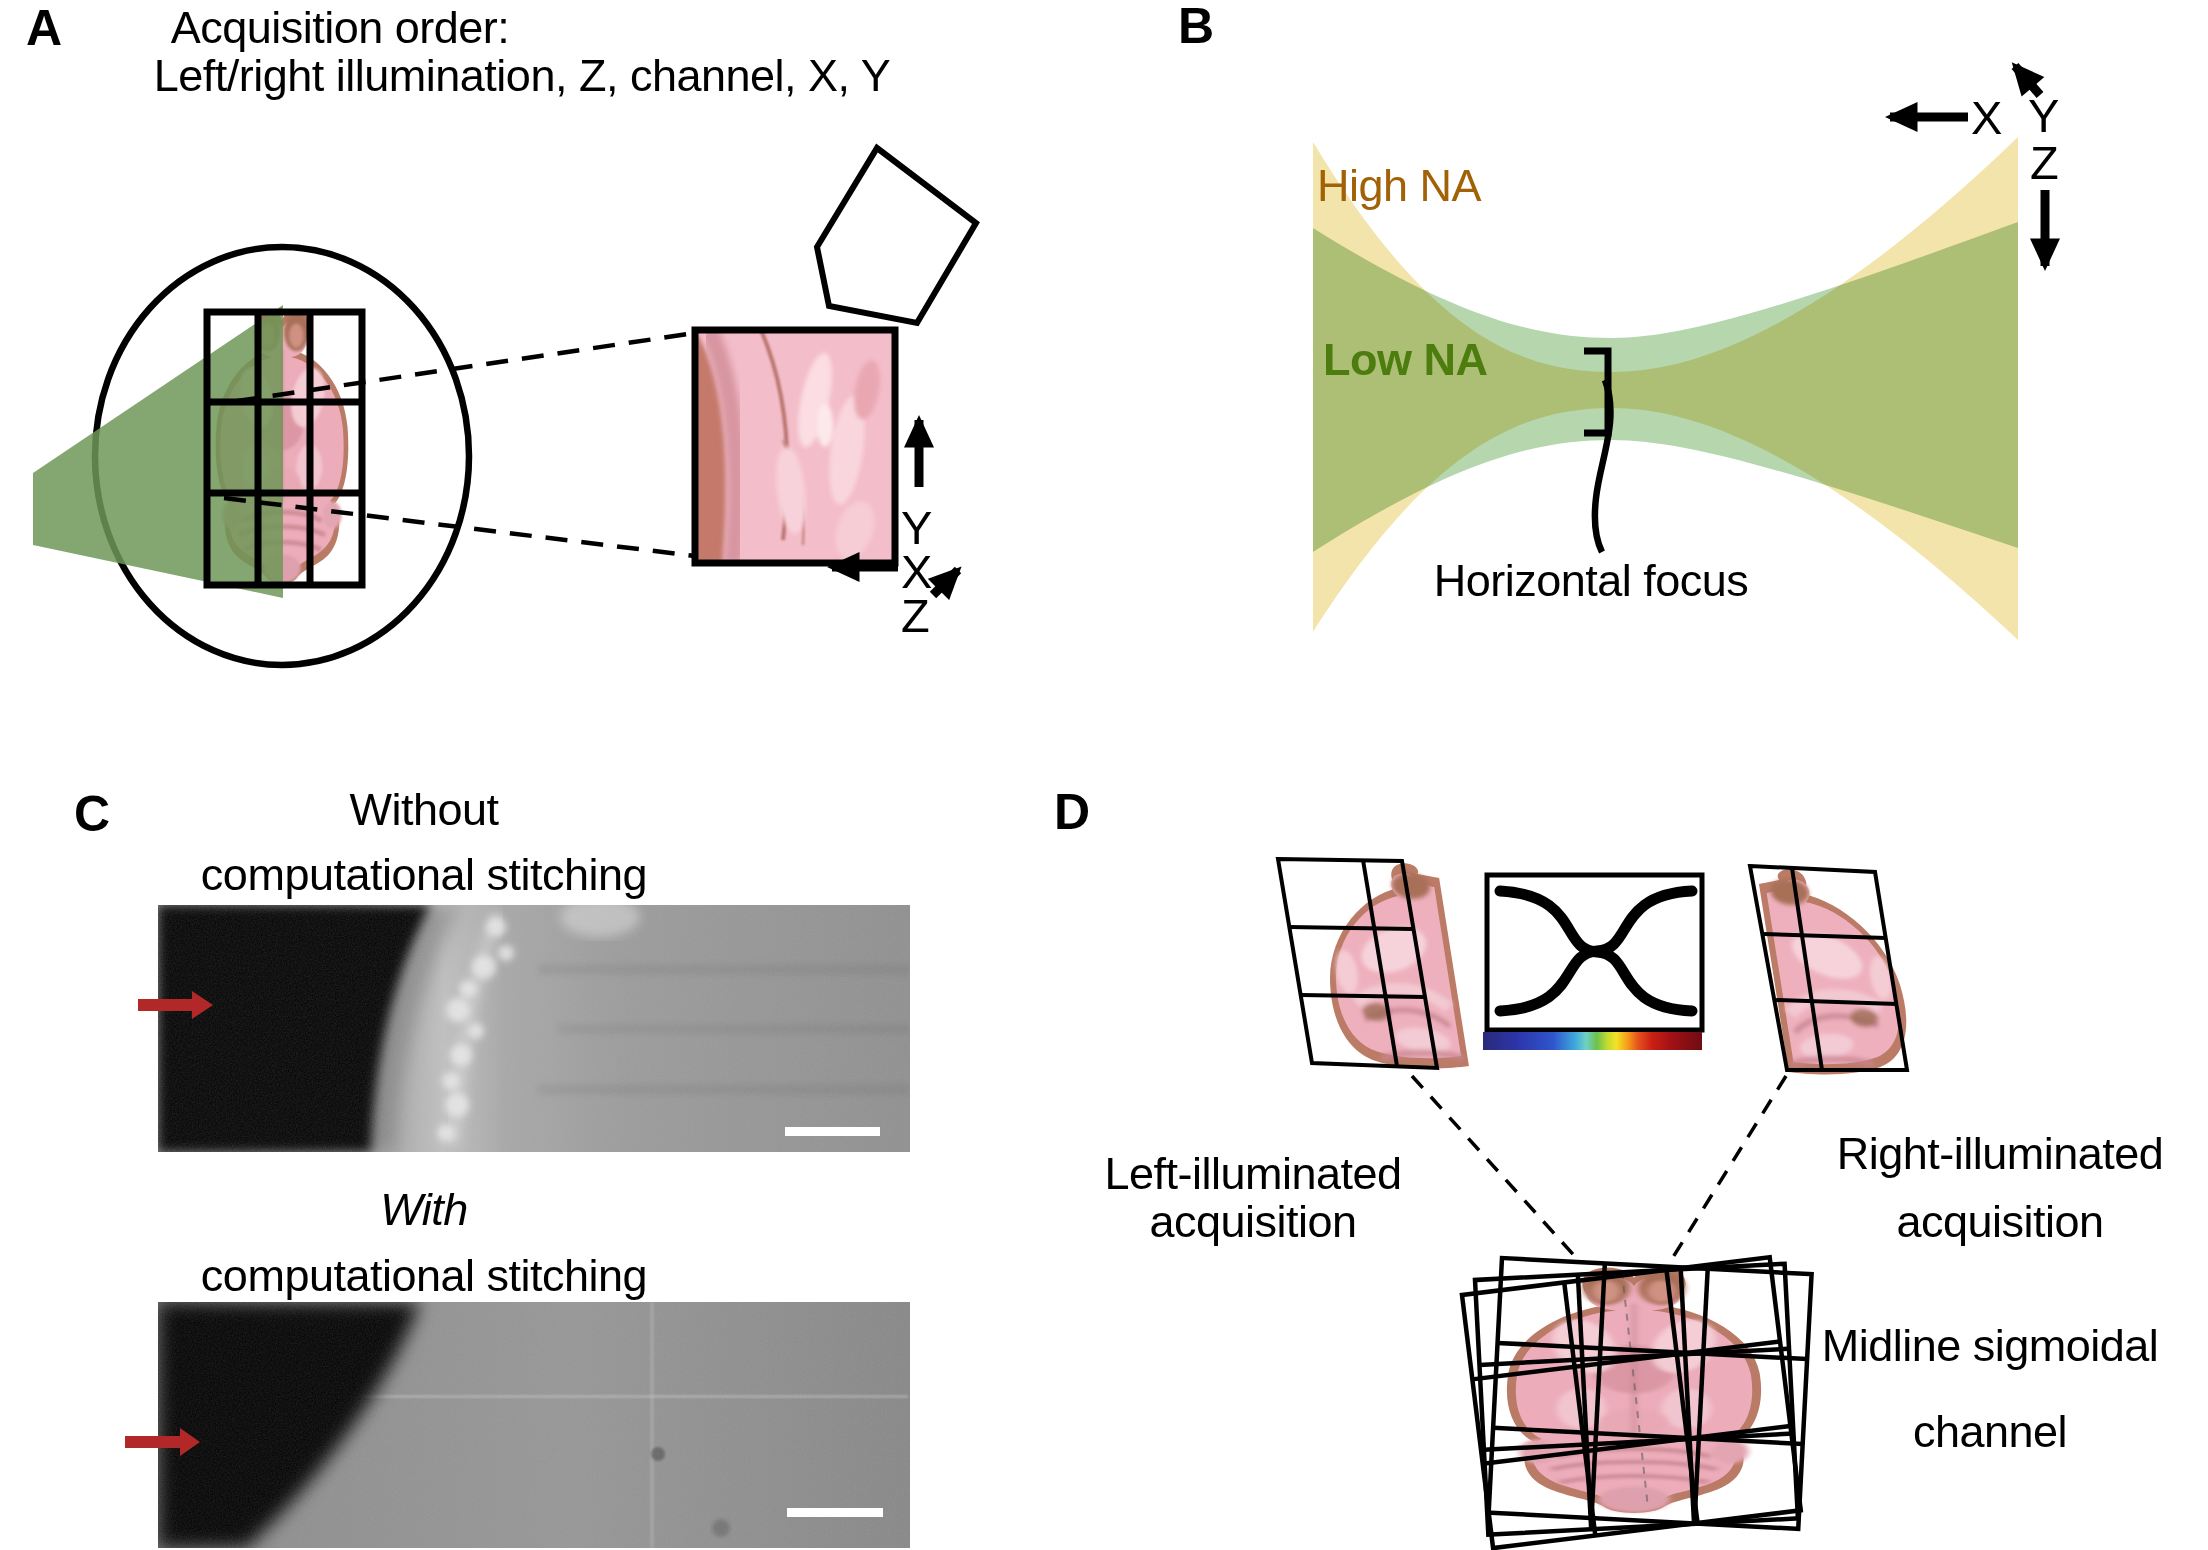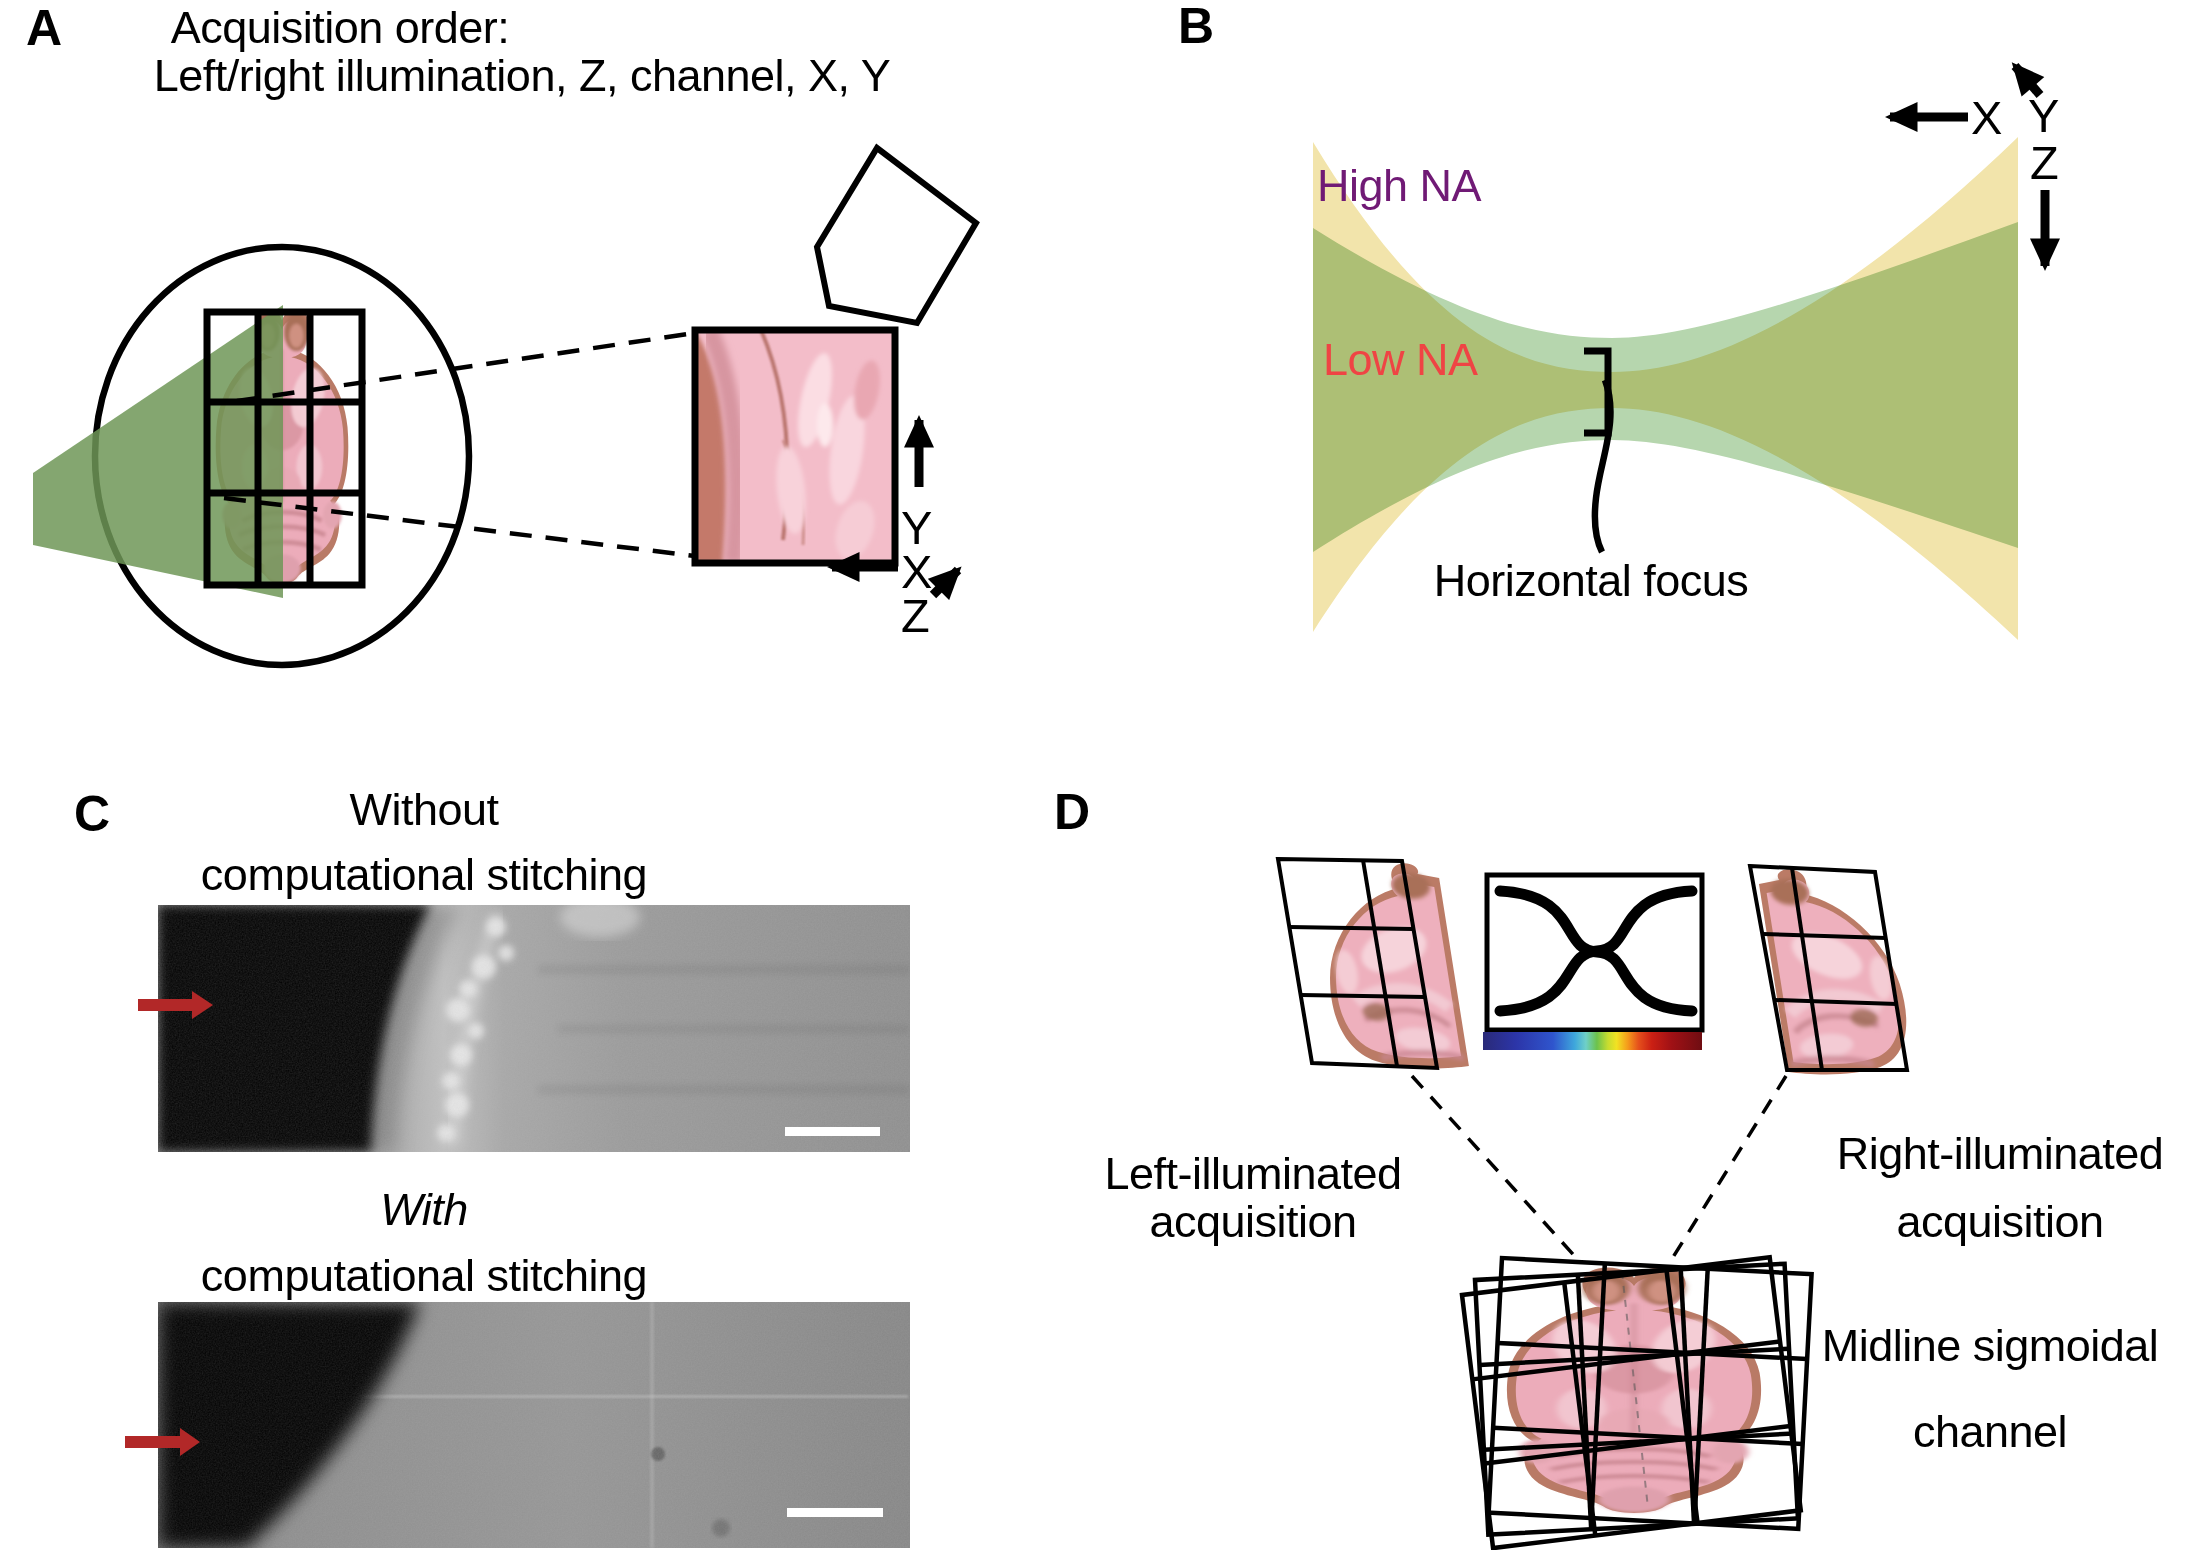--- a/index.html
+++ b/index.html
@@ -4,22 +4,22 @@
 <style>
   html,body{margin:0;padding:0;background:#fff;}
   #stage{position:relative;width:2208px;height:1550px;background:#fff;overflow:hidden;
          font-family:"Liberation Sans",sans-serif;}
   #art{position:absolute;left:0;top:0;}
   .txt{position:absolute;color:#000;white-space:nowrap;line-height:1.05;}
   .ctr{transform:translateX(-50%);}
   .panel-label{font-size:50px;font-weight:700;}
   .cap{font-size:45px;font-weight:400;letter-spacing:-0.5px;}
   .axis{font-size:47px;font-weight:400;}
-  .hi-na{color:#701a75;}
-  .lo-na{color:#ef4444;}
+  .hi-na{color:#a16207;}
+  .lo-na{color:#4d7c0f;font-weight:bold;}
 </style>
 </head>
 <body>
 
 <div id="stage">
 
 <svg id="art" width="2208" height="1550" viewBox="0 0 2208 1550">
 <defs>
   <marker id="ah" viewBox="0 0 26 24" refX="22" refY="12" markerWidth="34" markerHeight="30" markerUnits="userSpaceOnUse" orient="auto">
     <path d="M0,0 L26,12 L0,24 Z" fill="#000"></path>

